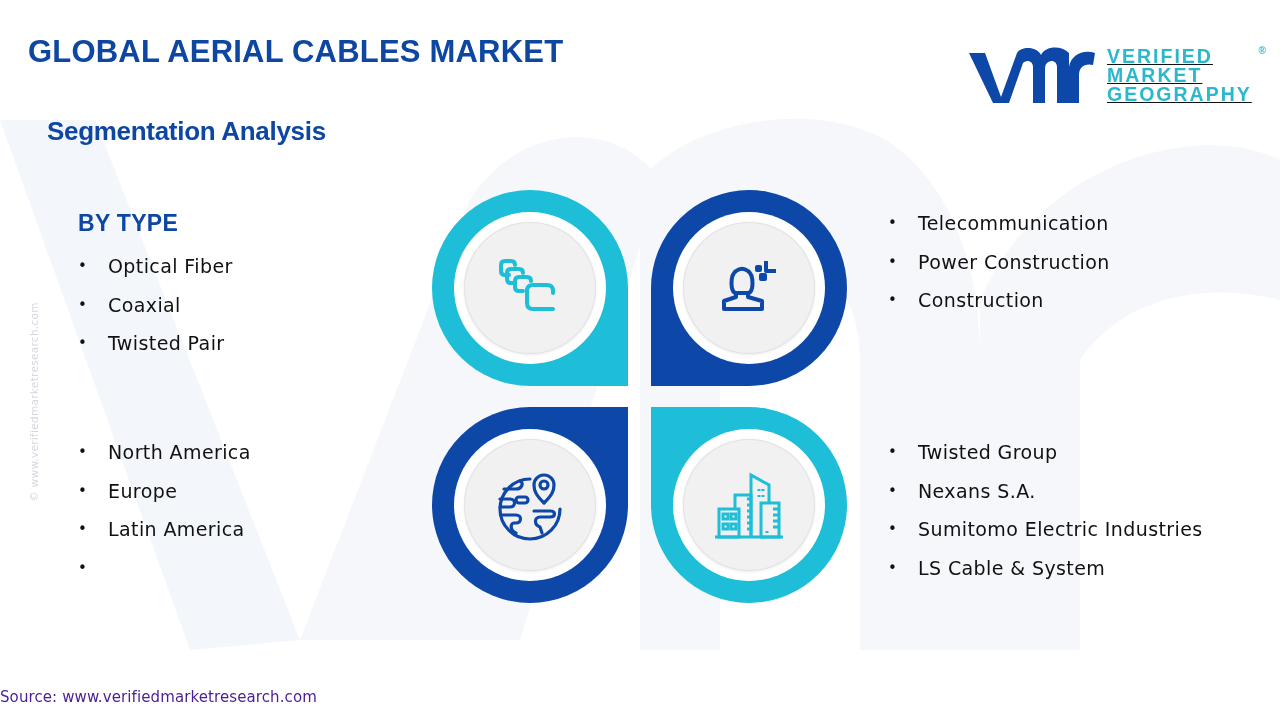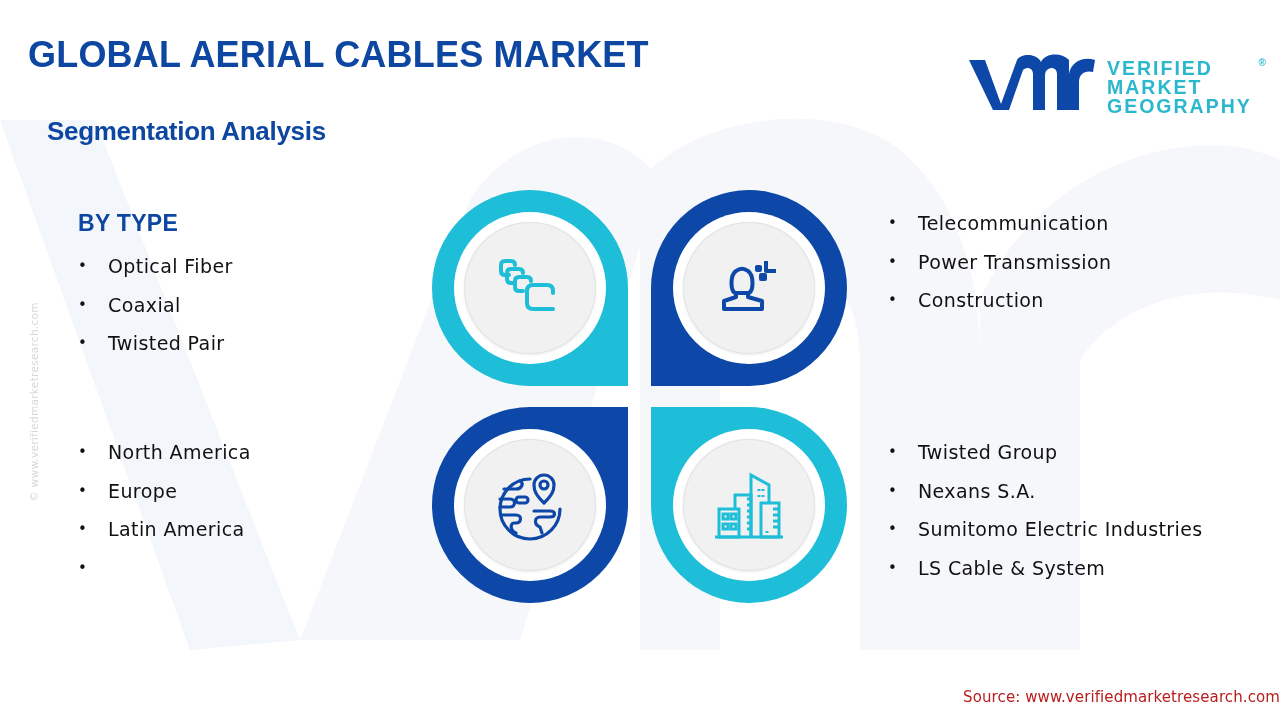--- a/index.html
+++ b/index.html
@@ -13,28 +13,28 @@
   .watermark-bg { position: absolute; inset: 0; z-index: 0; pointer-events: none; }
   .side-url {
     position: absolute; left: 34px; top: 402px;
     transform: translate(-50%, -50%) rotate(-90deg);
     font-size: 10.5px; color: #d4d8de; white-space: nowrap; letter-spacing: 0.3px;
     z-index: 1;
   }
   .title {
     position: absolute; left: 28px; top: 34px; z-index: 2;
     font-family: "Liberation Sans", sans-serif; font-weight: 700;
-    font-size: 36px; color: #0d47a1; letter-spacing: 0.2px;
+    font-size: 31px; color: #0d47a1; letter-spacing: 0.2px;
   }
   .subtitle {
     position: absolute; left: 47px; top: 116px; z-index: 2;
     font-family: "Liberation Sans", sans-serif;
     font-size: 26px; color: #0d47a1; letter-spacing: -0.3px;
   }
-  .logo { position: absolute; left: 965px; top: 54px; z-index: 2; display: flex; align-items: flex-end; }
+  .logo { position: absolute; left: 965px; top: 47px; z-index: 2; display: flex; align-items: flex-start; text-decoration: underline; }
   .logo-text {
     margin-left: 10px; font-family: "Liberation Sans", sans-serif; font-weight: 700;
     color: #2bb7cc; font-size: 19.5px; line-height: 19px; letter-spacing: 2px; position: relative;
   }
   .logo-reg { position: absolute; right: -14px; top: -6px; font-size: 10px; letter-spacing: 0; }
 
   .segment { position: absolute; z-index: 2; }
   .seg-title {
     font-family: "Liberation Sans", sans-serif; font-weight: 700;
     font-size: 23px; color: #0d47a1; letter-spacing: 0.3px; margin-bottom: 10px;
@@ -58,22 +58,22 @@
     display: flex; align-items: center; justify-content: center;
   }
   .cyan { background: #1ebed8; }
   .navy { background: #0d47a8; }
   .tl { left: 432px; top: 190px; border-radius: 50% 50% 0 50%; }
   .tr { left: 651px; top: 190px; border-radius: 50% 50% 50% 0; }
   .bl { left: 432px; top: 407px; border-radius: 50% 0 50% 50%; }
   .br { left: 651px; top: 407px; border-radius: 0 50% 50% 50%; }
 
   .source {
-    position: absolute; left: 0; right: 0; top: 688px; text-align: right; z-index: 2;
-    font-size: 15px; color: #b91c1c; letter-spacing: 0.1px;
+    position: absolute; left: 0; right: 0; top: 688px; text-align: left; z-index: 2;
+    font-size: 15px; color: #4c1d95; letter-spacing: 0.1px;
   }
 </style>
 </head>
 <body>
 
 <svg class="watermark-bg" width="1280" height="720" viewBox="0 0 1280 720">
   <path d="M0 120 L95 120 L300 640 L190 650 Z" fill="#f3f6fa"></path>
   <path d="M300 640 L470 200 C520 120 620 120 660 180 L520 640 Z" fill="#f5f7fb"></path>
   <path d="M640 180 C700 110 840 100 900 150 C960 200 980 280 980 360 L980 650 L860 650 L860 360 C860 300 830 260 790 260 C740 260 720 300 720 360 L720 650 L640 650 Z" fill="#f5f7fb"></path>
   <path d="M980 300 C1040 160 1200 120 1280 160 L1280 300 C1200 280 1120 300 1080 360 L1080 650 L980 650 Z" fill="#f5f7fb"></path>
@@ -116,21 +116,21 @@
 </div>
 
 <div class="segment" style="left:888px; top:204px;">
   <ul class="seg-list">
     <li class="seg-item">
         <span class="bullet">•</span>
         <span>Telecommunication</span>
       </li>
     <li class="seg-item">
         <span class="bullet">•</span>
-        <span>Power Transmission</span>
+        <span>Power Construction</span>
       </li>
     <li class="seg-item">
         <span class="bullet">•</span>
         <span>Construction</span>
       </li>
   </ul>
 </div>
 
 <div class="segment" style="left:78px; top:433px;">
   <ul class="seg-list">

